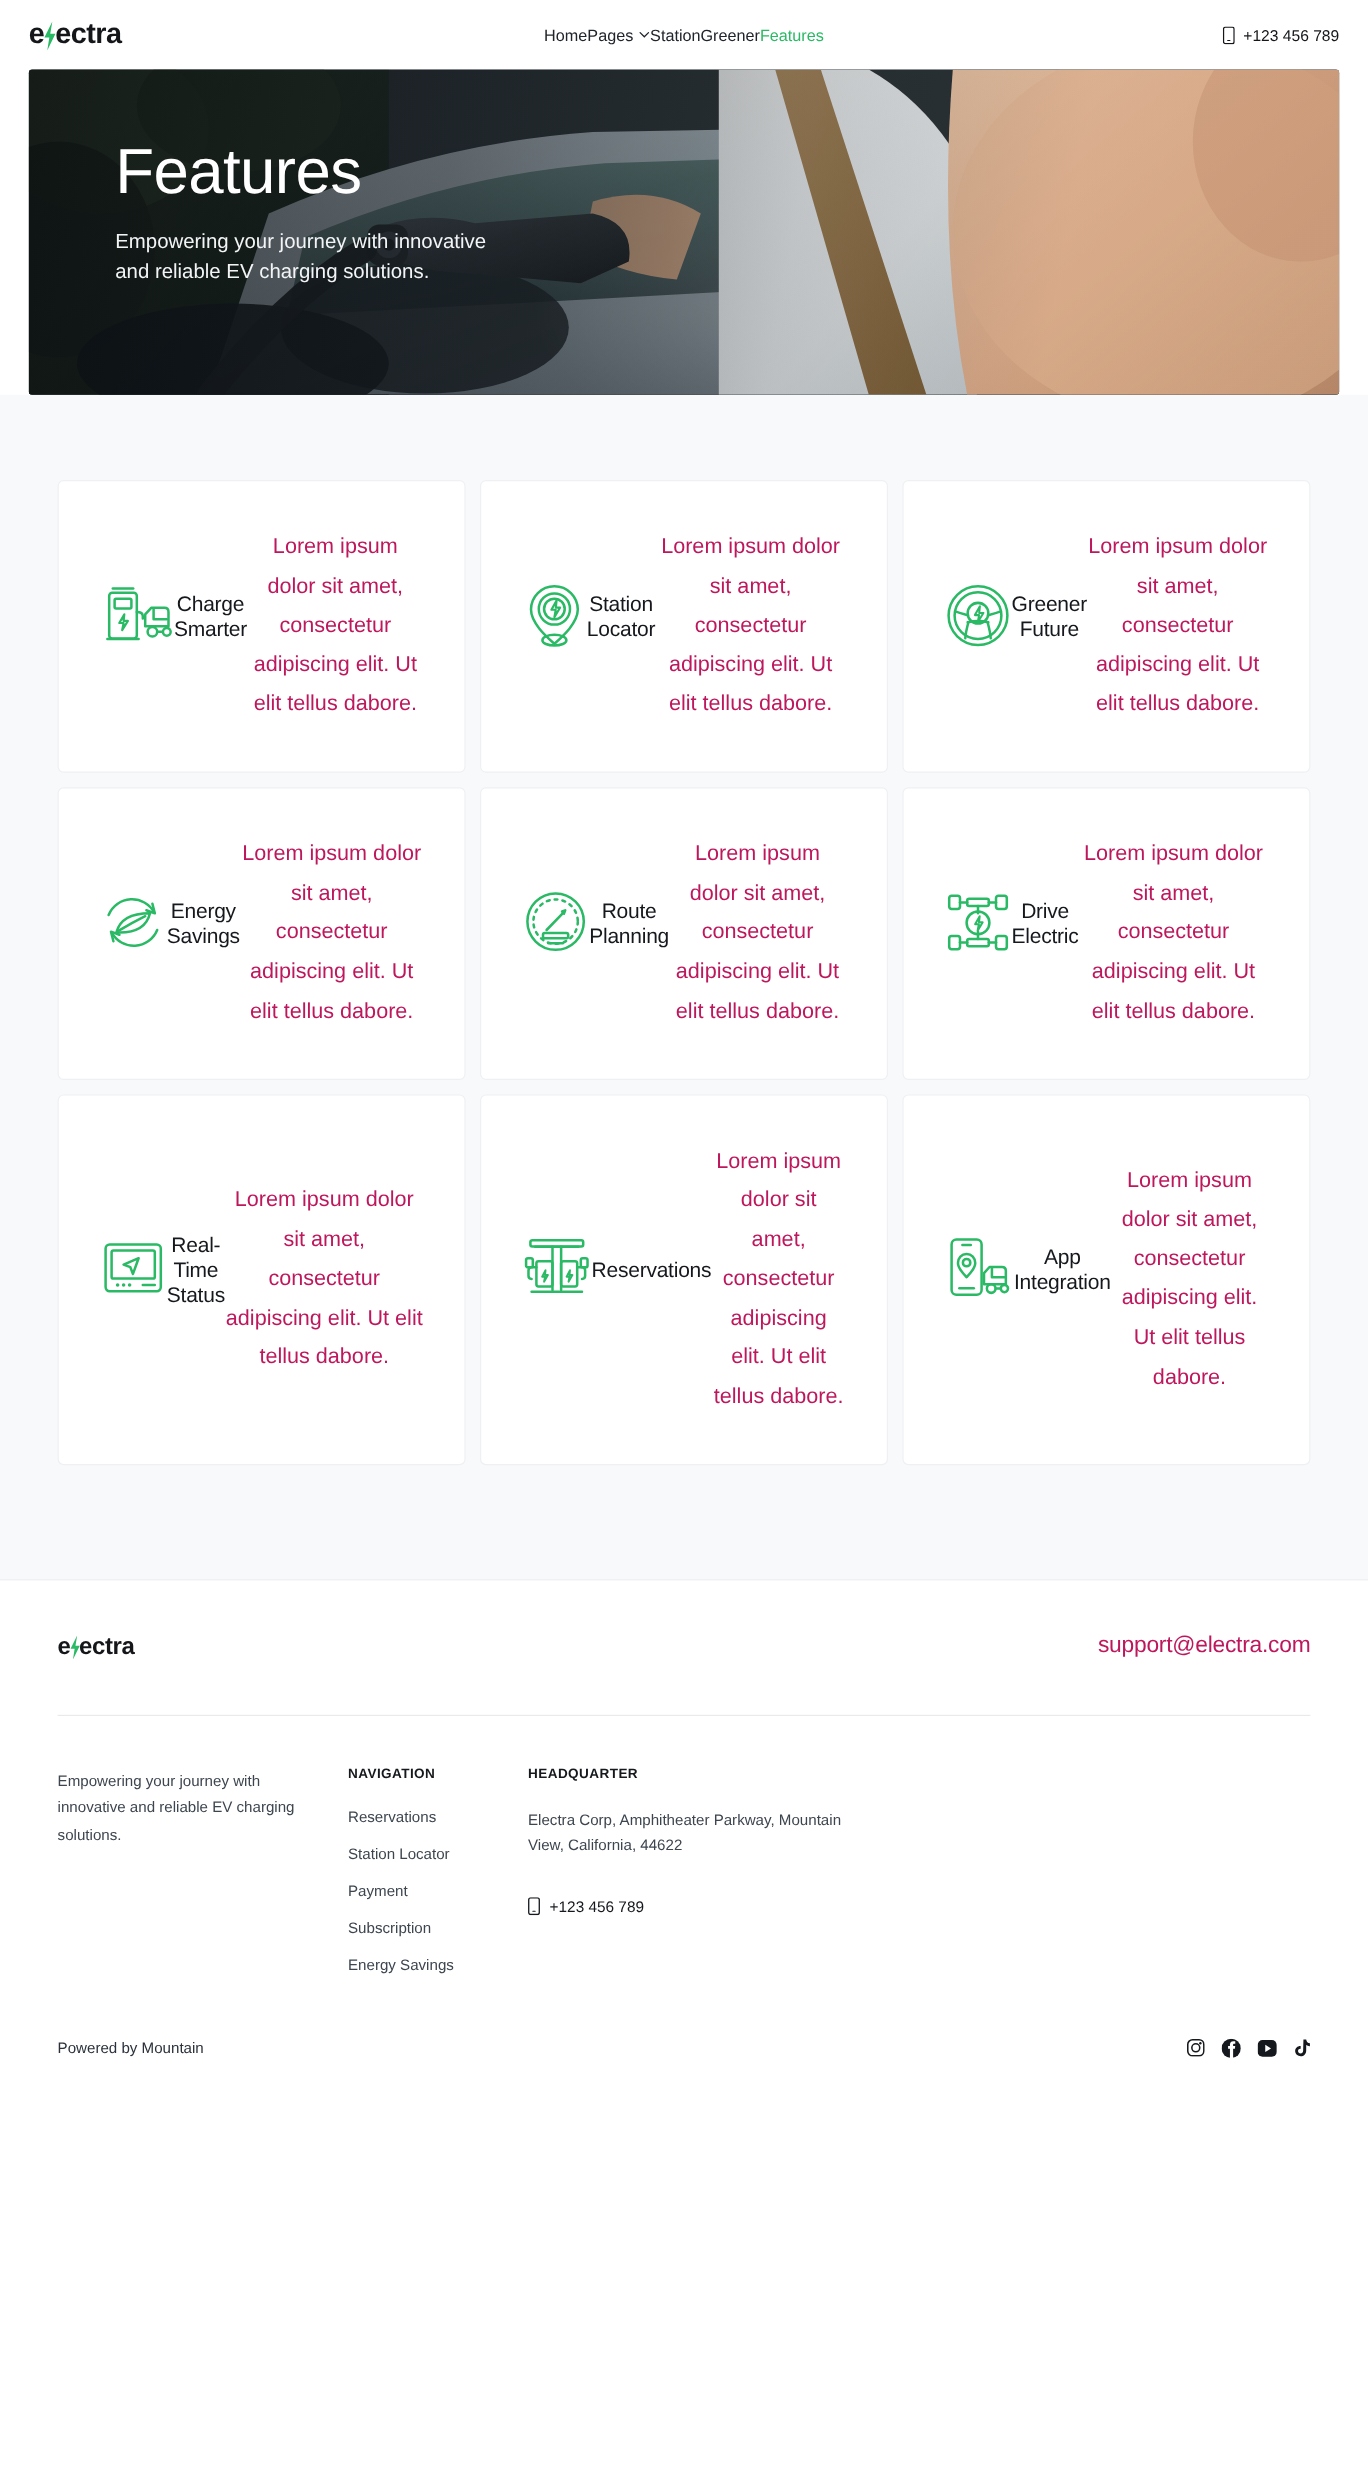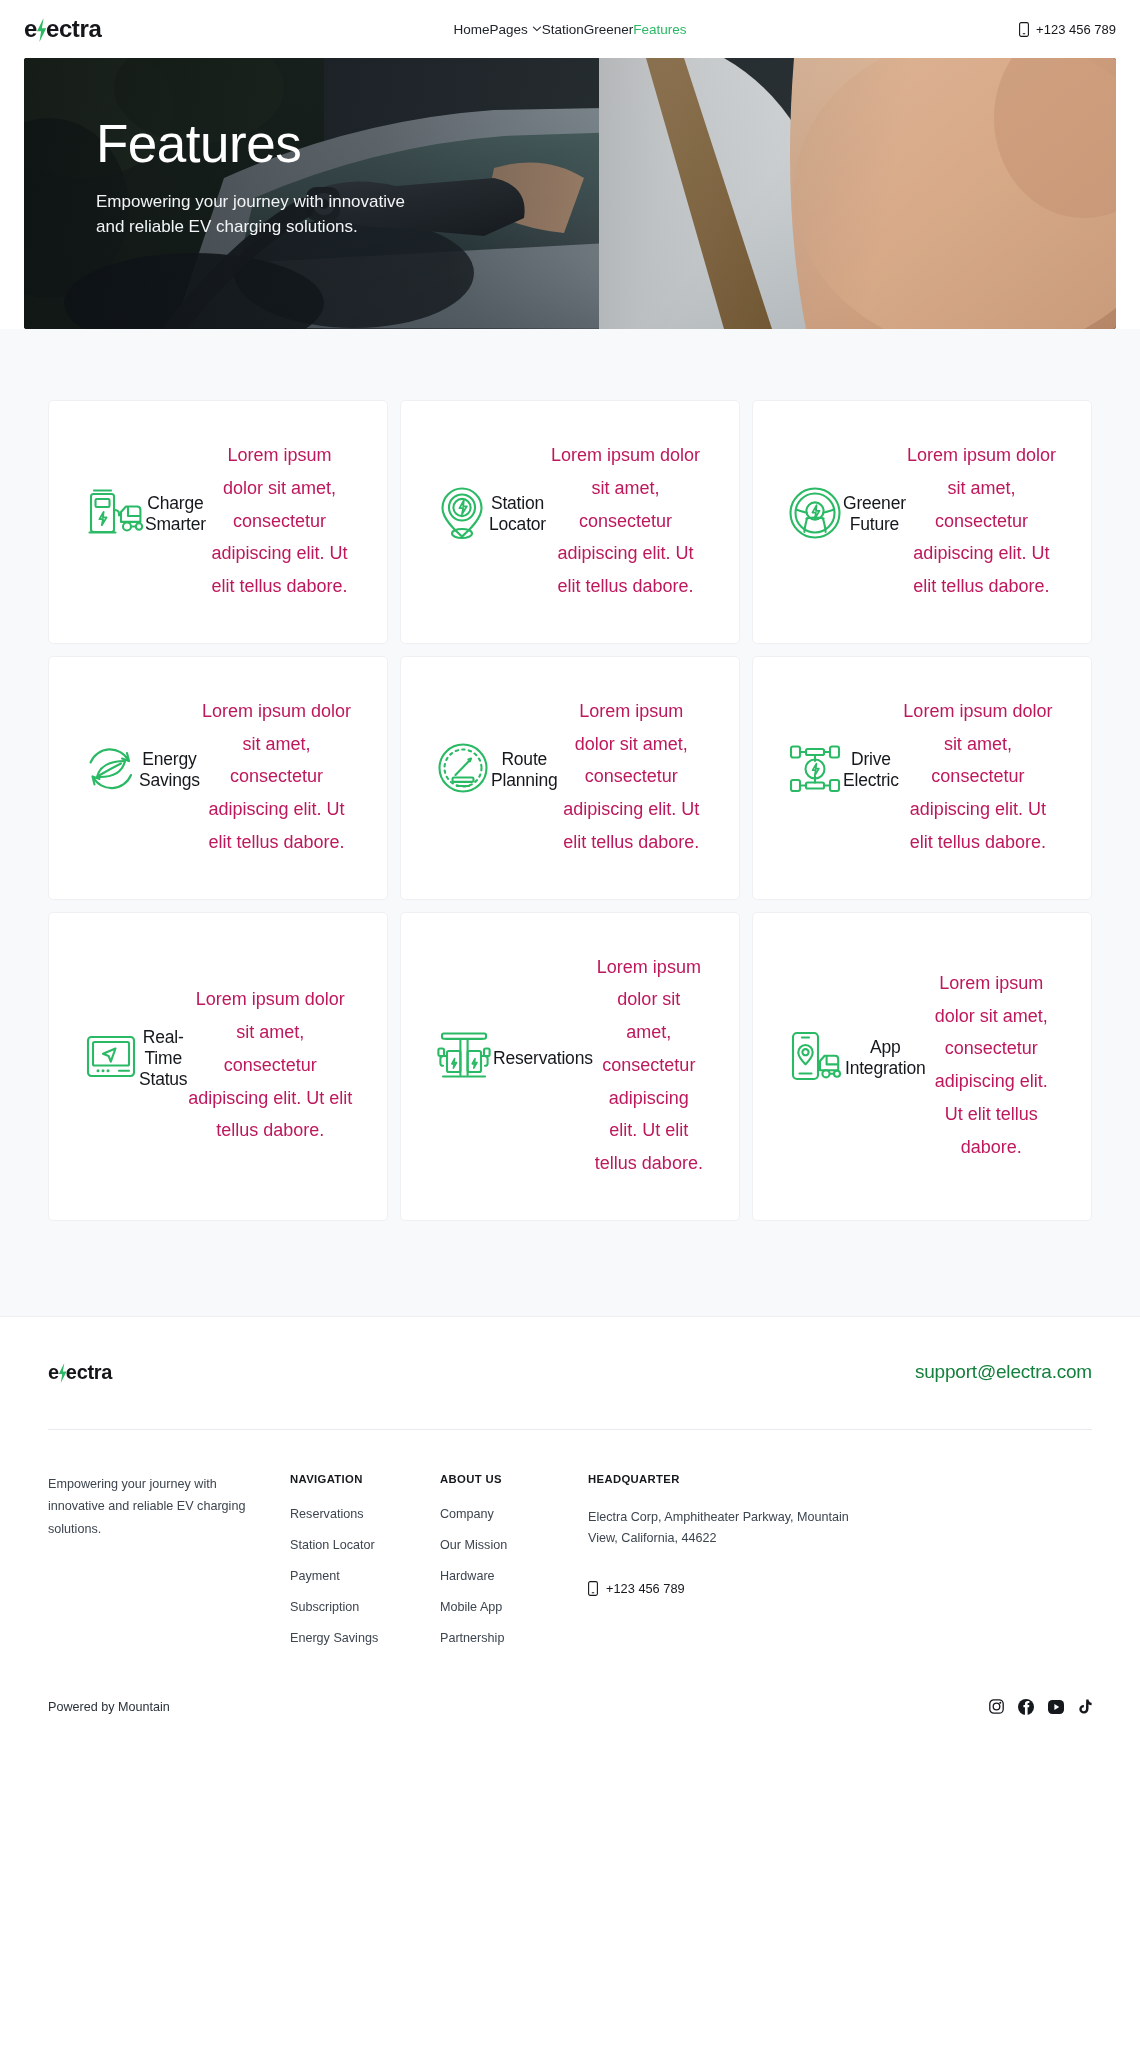--- a/index.html
+++ b/index.html
@@ -153,21 +153,21 @@
     align-items: center;
     font-size: 20px;
     font-weight: 700;
     color: #14161a;
     letter-spacing: -0.3px;
     line-height: 1;
   }
   .footer-logo .bolt { margin: 0 -1px; position: relative; top: 1px; }
   .footer-email {
     font-size: 19px;
-    color: #15803d;
+    color: #be185d;
     letter-spacing: -0.2px;
   }
   .footer-rule { height: 1px; background: #e8eaee; }
   .footer-cols {
     display: flex;
     padding-top: 43px;
   }
   .fc-blurb { width: 242px; }
   .fc-blurb p {
     font-size: 12.6px;
@@ -543,28 +543,20 @@
 
     <div class="fc fc-nav">
       <div class="fc-head">NAVIGATION</div>
       <div class="fc-link">Reservations</div>
       <div class="fc-link">Station Locator</div>
       <div class="fc-link">Payment</div>
       <div class="fc-link">Subscription</div>
       <div class="fc-link">Energy Savings</div>
     </div>
 
-    <div class="fc fc-about">
-      <div class="fc-head">ABOUT US</div>
-      <div class="fc-link">Company</div>
-      <div class="fc-link">Our Mission</div>
-      <div class="fc-link">Hardware</div>
-      <div class="fc-link">Mobile App</div>
-      <div class="fc-link">Partnership</div>
-    </div>
 
     <div class="fc fc-hq">
       <div class="fc-head">HEADQUARTER</div>
       <div class="fc-addr">Electra Corp, Amphitheater Parkway, Mountain View, California, 44622</div>
       <div class="fc-phone">
         <span>
           <svg width="10" height="15" viewBox="0 0 10 15">
               <rect x="0.6" y="0.6" width="8.8" height="13.8" rx="1.6" fill="none" stroke="#15181c" stroke-width="1.1"></rect>
               <rect x="3.6" y="11.3" width="2.8" height="0.9" rx="0.45" fill="#15181c"></rect>
             </svg>

